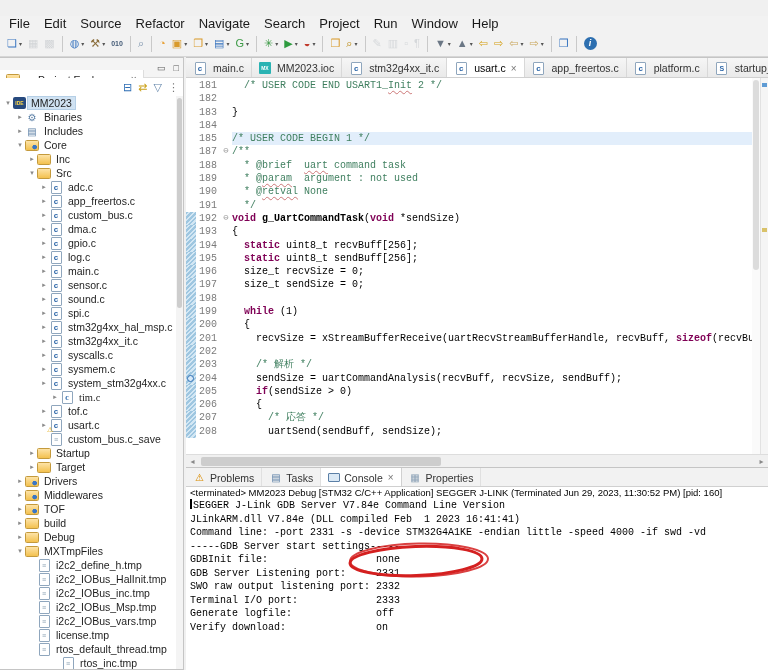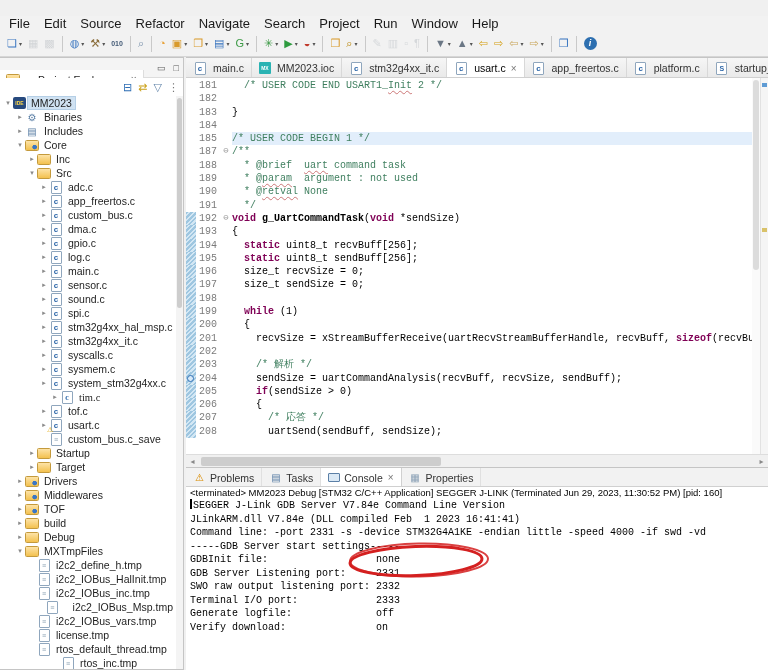--- a/index.html
+++ b/index.html
@@ -454,21 +454,21 @@
         <div class="tree-row" style="padding-left: 27px;">
           <span class="twisty"></span>
           <span class="ti ti-txt"></span>
           <span class="tree-label">i2c2_IOBus_HalInit.tmp</span>
         </div>
         <div class="tree-row" style="padding-left: 27px;">
           <span class="twisty"></span>
           <span class="ti ti-txt"></span>
           <span class="tree-label">i2c2_IOBus_inc.tmp</span>
         </div>
-        <div class="tree-row" style="padding-left: 27px; justify-content: space-between;">
+        <div class="tree-row" style="padding-left: 27px;">
           <span class="twisty"></span>
           <span class="ti ti-txt"></span>
           <span class="tree-label">i2c2_IOBus_Msp.tmp</span>
         </div>
         <div class="tree-row" style="padding-left: 27px;">
           <span class="twisty"></span>
           <span class="ti ti-txt"></span>
           <span class="tree-label">i2c2_IOBus_vars.tmp</span>
         </div>
         <div class="tree-row" style="padding-left: 27px;">

